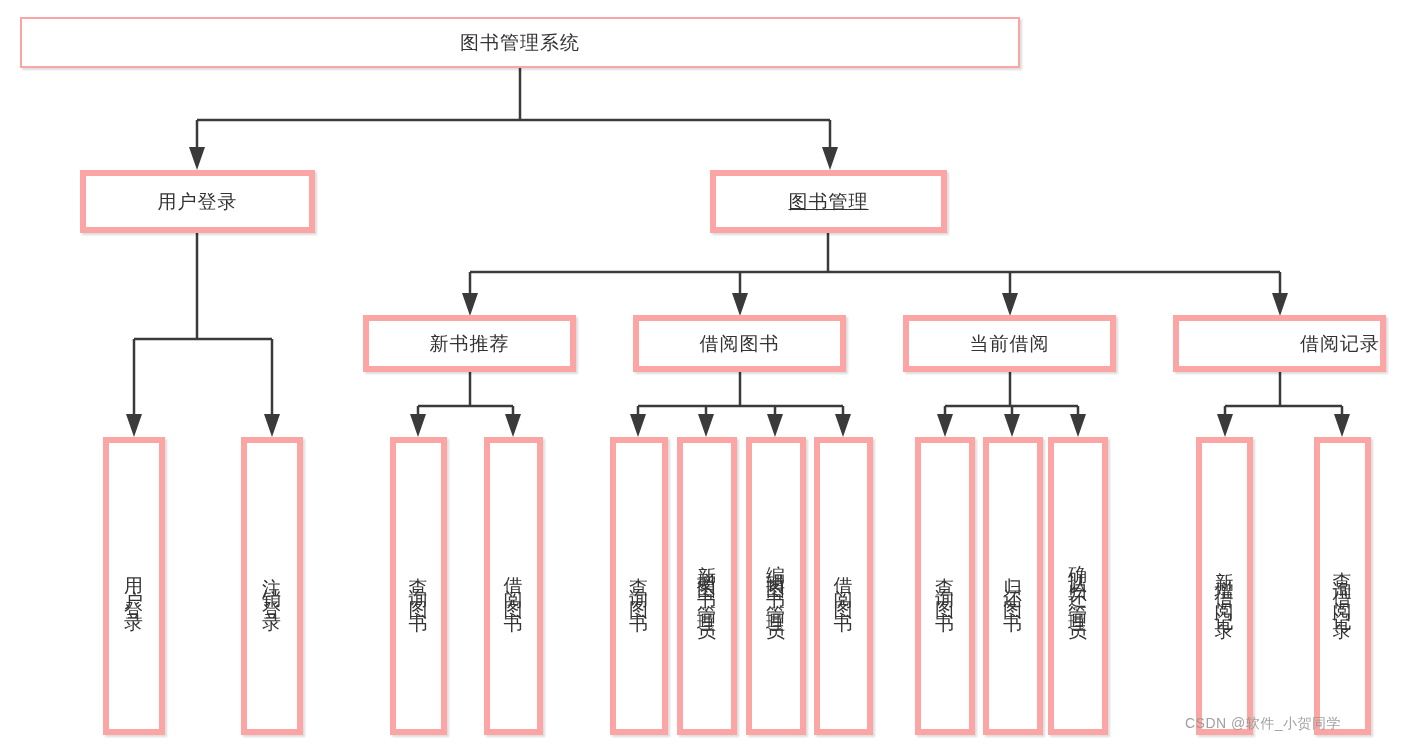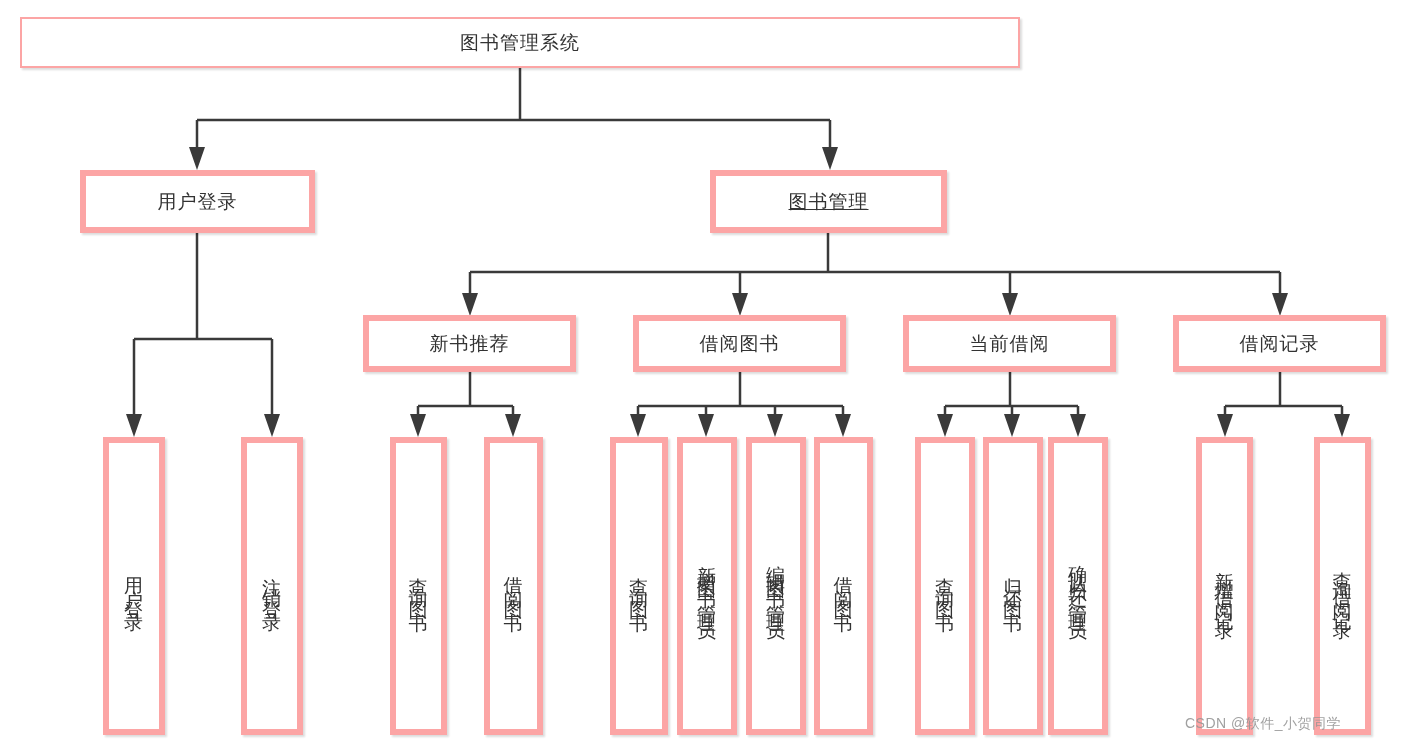--- a/index.html
+++ b/index.html
@@ -48,21 +48,21 @@
   
   #n-root  { left: 20px;  top: 17px;  width: 1000px; height: 51px; border-width: 2.5px; }
   
   #n-login { left: 80px;  top: 170px; width: 235px; height: 63px; }
   #n-mgmt  { left: 710px; top: 170px; width: 237px; height: 63px; text-decoration: underline; }
   
   .l3 { top: 315px; height: 57px; width: 213px; }
   #n-rec { left: 363px; }
   #n-bor { left: 633px; }
   #n-cur { left: 903px; justify-content: center; }
-  #n-his { left: 1173px; }
+  #n-his { left: 1173px; justify-content: flex-end; }
   
   #lf-a1 { left: 103px;  width: 62px; }
   #lf-a2 { left: 241px;  width: 62px; }
   #lf-b1 { left: 390px;  width: 57px; }
   #lf-b2 { left: 484px;  width: 59px; }
   #lf-c1 { left: 610px;  width: 58px; }
   #lf-c2 { left: 677px;  width: 60px; }
   #lf-c3 { left: 746px;  width: 60px; }
   #lf-c4 { left: 814px;  width: 59px; }
   #lf-d1 { left: 915px;  width: 60px; }

